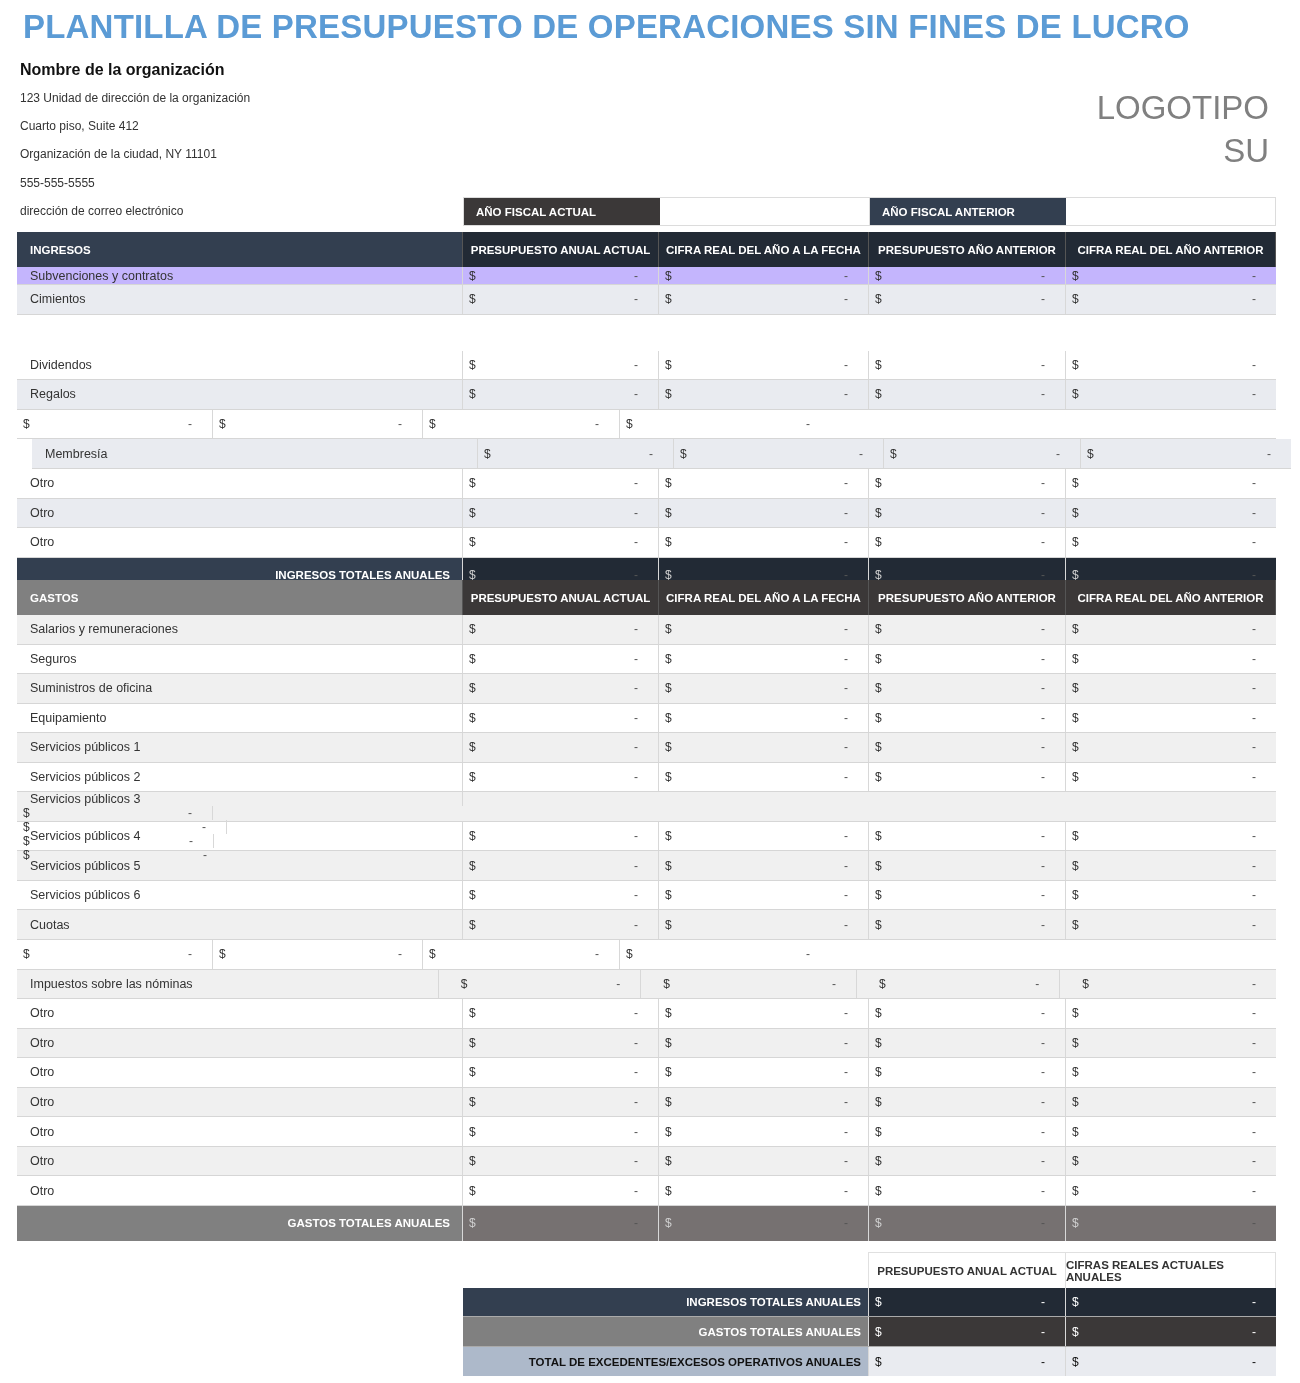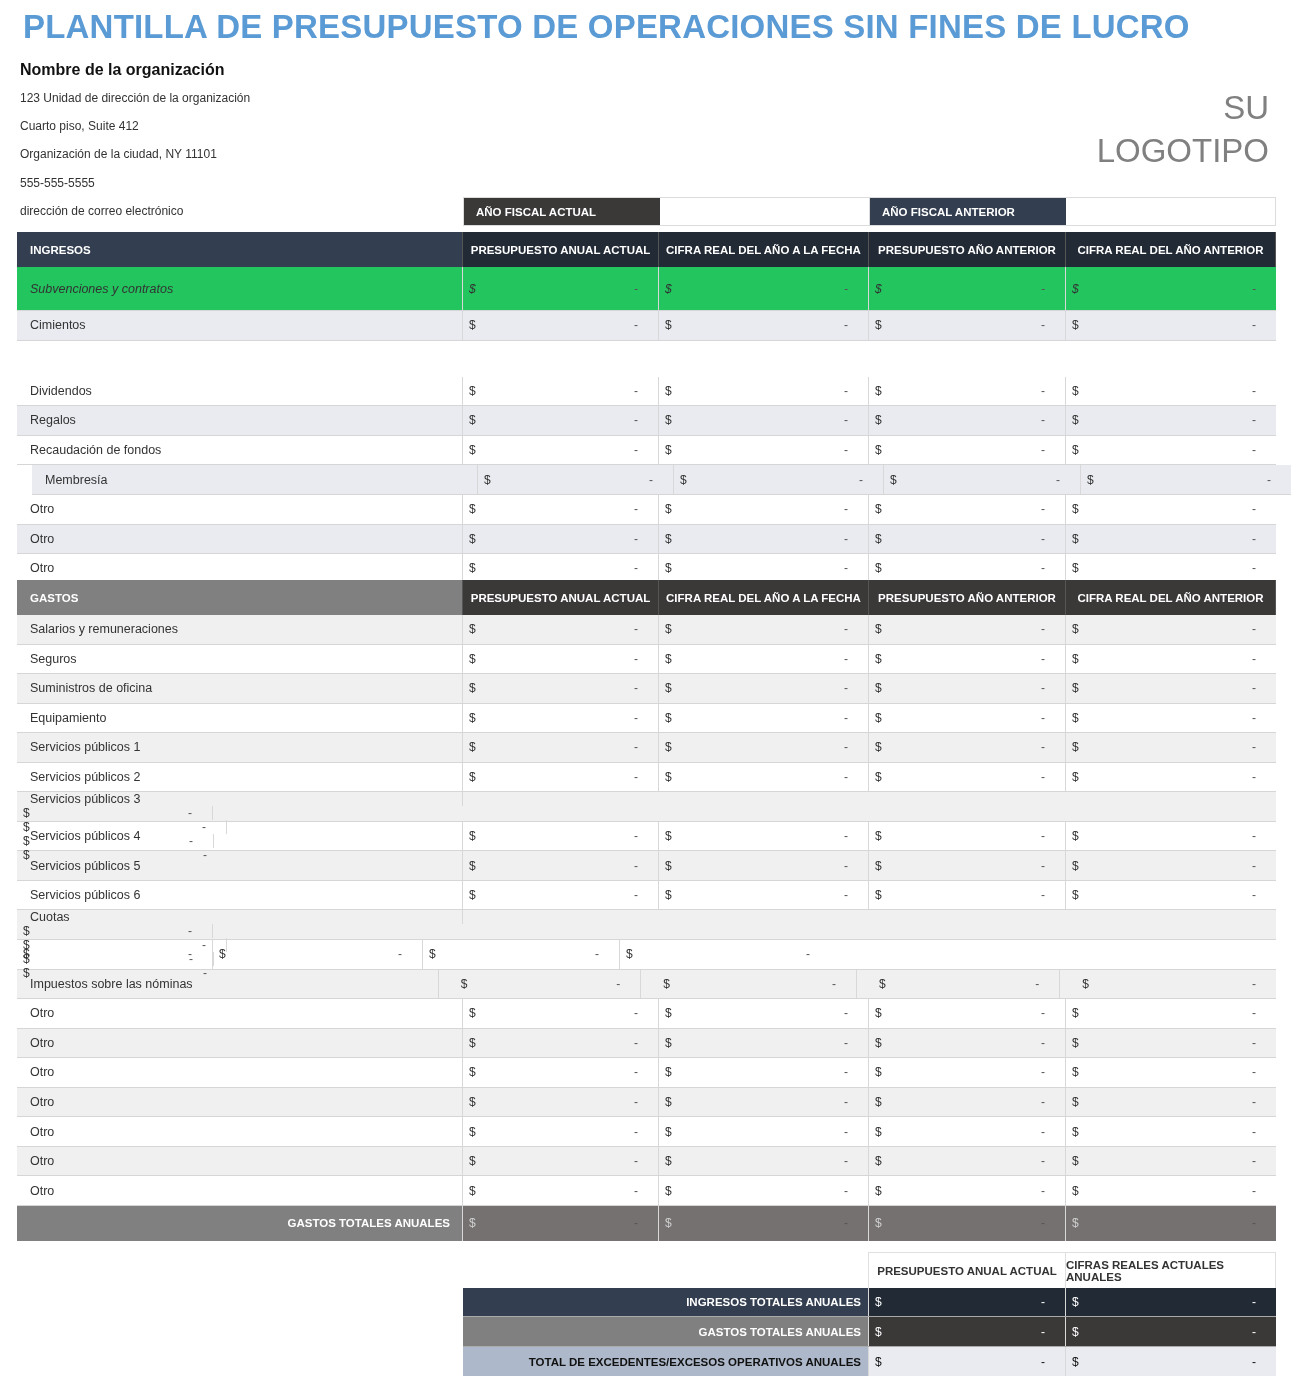--- a/index.html
+++ b/index.html
@@ -44,43 +44,43 @@
 <div class="title">PLANTILLA DE PRESUPUESTO DE OPERACIONES SIN FINES DE LUCRO</div>
 
 <div class="org-name">Nombre de la organización</div>
 <div class="addr" style="top:91px">123 Unidad de dirección de la organización</div>
 <div class="addr" style="top:119px">Cuarto piso, Suite 412</div>
 <div class="addr" style="top:147px">Organización de la ciudad, NY 11101</div>
 <div class="addr" style="top:176px">555-555-5555</div>
 <div class="addr" style="top:204px">dirección de correo electrónico</div>
 
 <div class="logo">
+  <div>LOGOTIPO</div>
   <div>SU</div>
-  <div>LOGOTIPO</div>
 </div>
 
 <div class="fy" style="left:463px; width:490px;text-align:center;">
   <div class="lbl" style="width:196px; background:#3B3838;">AÑO FISCAL ACTUAL</div>
   <div class="val" style="width:210px;"></div>
 </div>
 <div class="fy" style="left:869px; width:407px;">
   <div class="lbl" style="width:197px; background:#333F50;text-align:right;">AÑO FISCAL ANTERIOR</div>
   <div class="val" style="width:210px;"></div>
 </div>
 
 <div class="grid" style="top:232px;">
   <div class="row hdr" style="height:35px;">
     <div class="cell c0" style="background:#333F50;">INGRESOS</div>
     <div class="cell c1" style="background:#222A35;">PRESUPUESTO ANUAL ACTUAL</div>
     <div class="cell c2" style="background:#222A35;">CIFRA REAL DEL AÑO A LA FECHA</div>
     <div class="cell c3" style="background:#222A35;">PRESUPUESTO AÑO ANTERIOR</div>
     <div class="cell c4" style="background:#222A35;">CIFRA REAL DEL AÑO ANTERIOR</div>
   </div>
   <div id="income-rows">
-      <div class="row body-row" style="height: 44px; background: #22c55e; font-style: italic;">
+      <div class="row body-row" style="height: 18px; background: #c4b5fd;">
         <div class="cell c0">Subvenciones y contratos</div>
         <div class="cell c1 money">
           <span>$</span>
           <span class="dash">-</span>
         </div>
         <div class="cell c2 money">
           <span>$</span>
           <span class="dash">-</span>
         </div>
         <div class="cell c3 money">
@@ -143,21 +143,20 @@
         <div class="cell c3 money">
           <span>$</span>
           <span class="dash">-</span>
         </div>
         <div class="cell c4 money">
           <span>$</span>
           <span class="dash">-</span>
         </div>
       </div>
       <div class="row body-row" style="height: 29.6px; background: rgb(255, 255, 255);">
-        <div class="cell c0">Recaudación de fondos</div>
         <div class="cell c1 money">
           <span>$</span>
           <span class="dash">-</span>
         </div>
         <div class="cell c2 money">
           <span>$</span>
           <span class="dash">-</span>
         </div>
         <div class="cell c3 money">
           <span>$</span>
@@ -458,21 +457,21 @@
         </div>
         <div class="cell c3 money">
           <span>$</span>
           <span class="dash">-</span>
         </div>
         <div class="cell c4 money">
           <span>$</span>
           <span class="dash">-</span>
         </div>
       </div>
-      <div class="row body-row" style="height: 29.55px; background: rgb(240, 240, 240); flex-direction: column;">
+      <div class="row body-row" style="height: 29.55px; background: rgb(240, 240, 240);">
         <div class="cell c0">Cuotas</div>
         <div class="cell c1 money">
           <span>$</span>
           <span class="dash">-</span>
         </div>
         <div class="cell c2 money">
           <span>$</span>
           <span class="dash">-</span>
         </div>
         <div class="cell c3 money">

